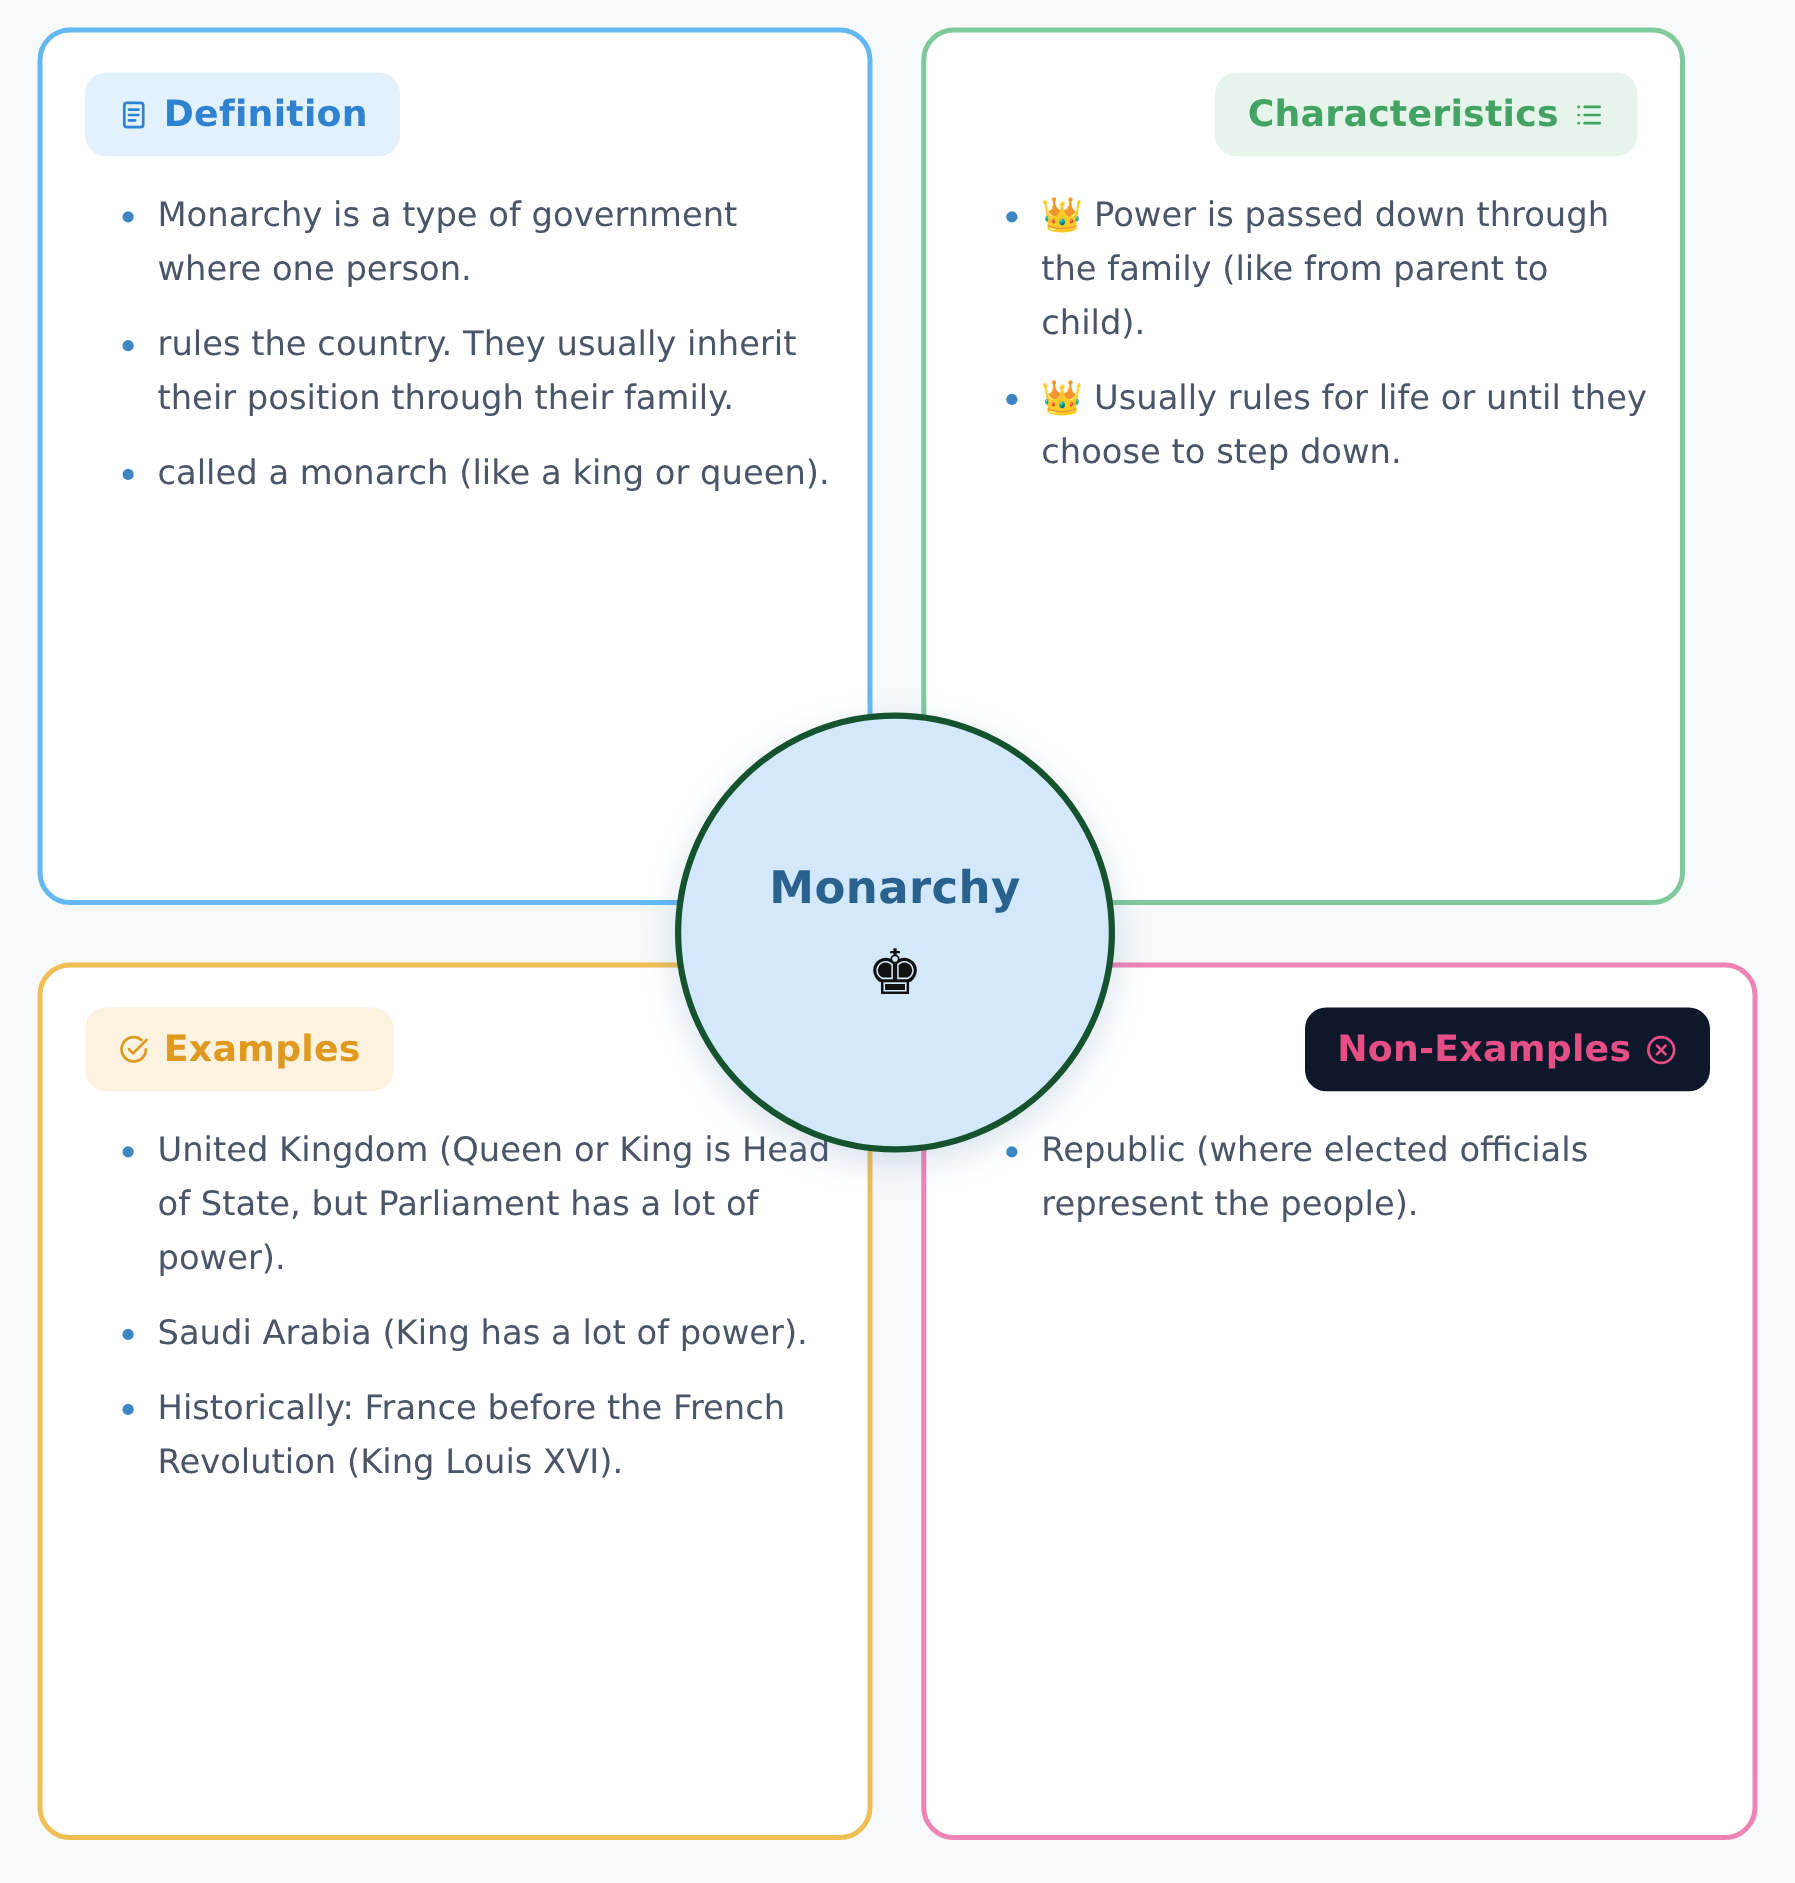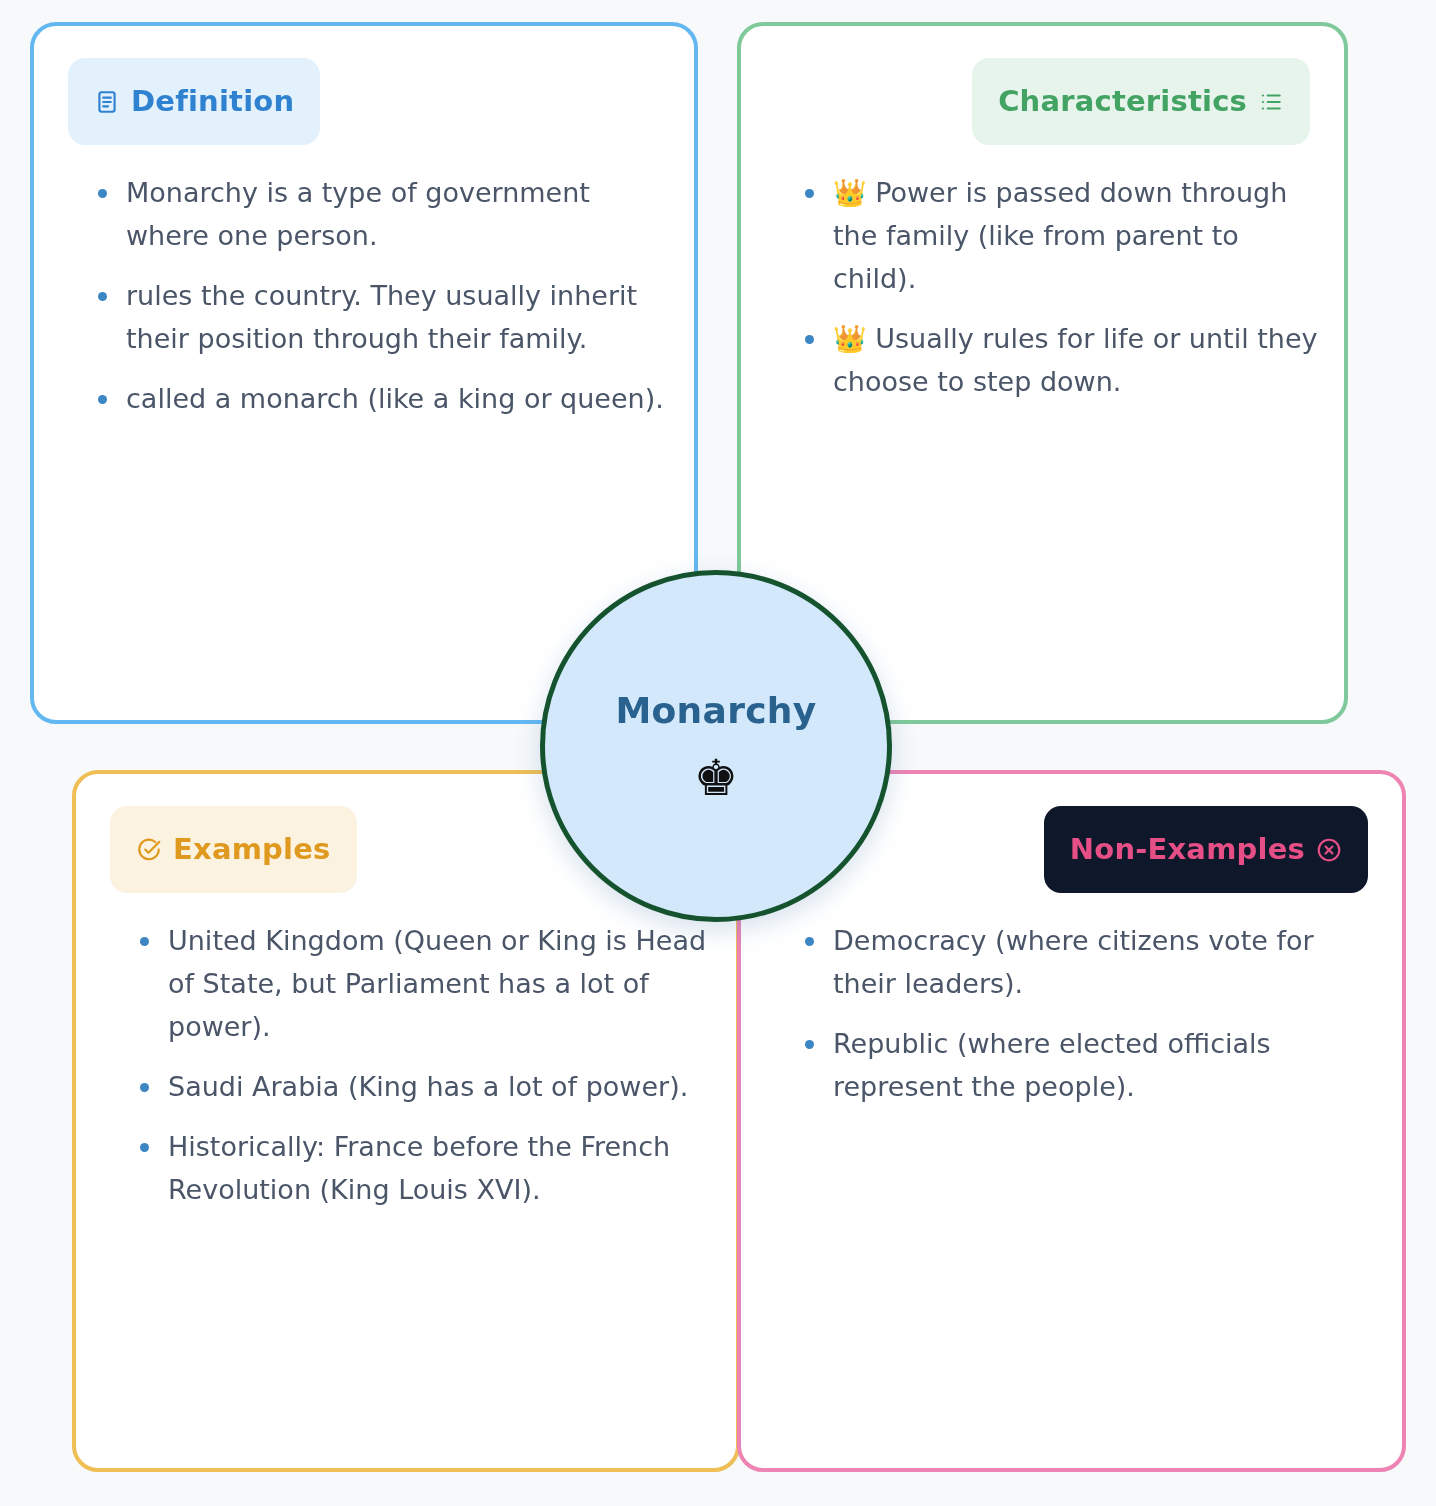--- a/index.html
+++ b/index.html
@@ -44,37 +44,36 @@
     width: 611px;
     height: 702px;
     border-color: #7fc99a;
   }
   .card-examples {
     left: 30px;
     top: 770px;
     width: 668px;
     height: 702px;
     border-color: #efbe55;
-    margin-left: 42px;
   }
   .card-nonexamples {
     left: 737px;
     top: 770px;
     width: 669px;
     height: 702px;
     border-color: #ee84b3;
   }
 
   
   .pill {
     display: inline-flex;
     align-items: center;
     gap: 11px;
     border-radius: 17px;
-    padding: 29px 26px;
+    padding: 19px 26px;
     font-family: "DejaVu Sans", "Liberation Sans", sans-serif;
     font-weight: bold;
     font-size: 29px;
     letter-spacing: 0.2px;
     line-height: 1;
     white-space: nowrap;
   }
   .pill-row {
     display: flex;
     padding: 32px 34px 0 34px;
@@ -221,21 +220,20 @@
         <span>
           <svg width="26" height="26" viewBox="0 0 24 24" fill="none" stroke="#e54f86" stroke-width="2" stroke-linecap="round" stroke-linejoin="round">
             <circle cx="12" cy="12" r="9.5"></circle>
             <line x1="8.8" y1="8.8" x2="15.2" y2="15.2"></line>
             <line x1="15.2" y1="8.8" x2="8.8" y2="15.2"></line>
           </svg>
         </span>
       </div>
     </div>
     <ul class="bullets">
-      <li>Democracy (where citizens vote for their leaders).</li>
       <li>Republic (where elected officials represent the people).</li>
     </ul>
   </section>
 
   <div class="center-node">
     <div class="center-title">Monarchy</div>
     <div class="center-emoji">♚</div>
   </div>
 
 </div>

